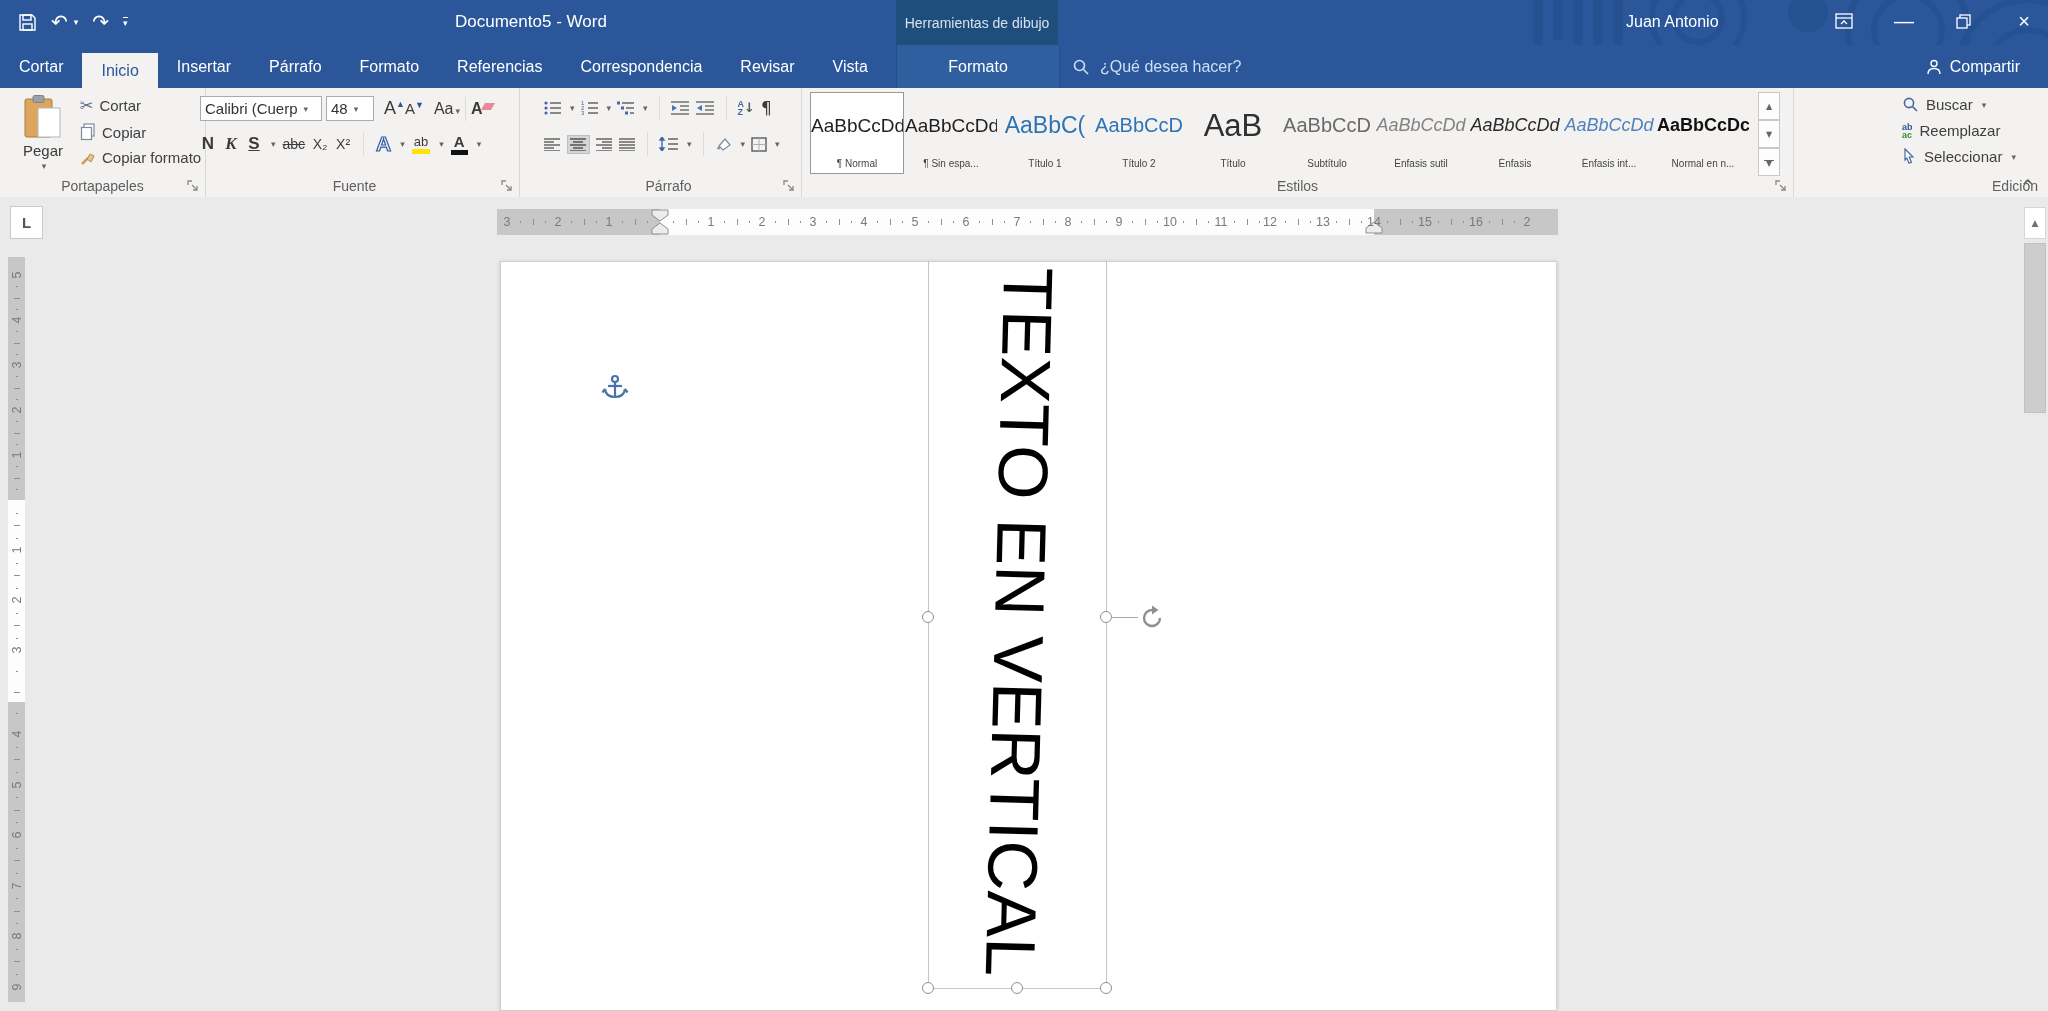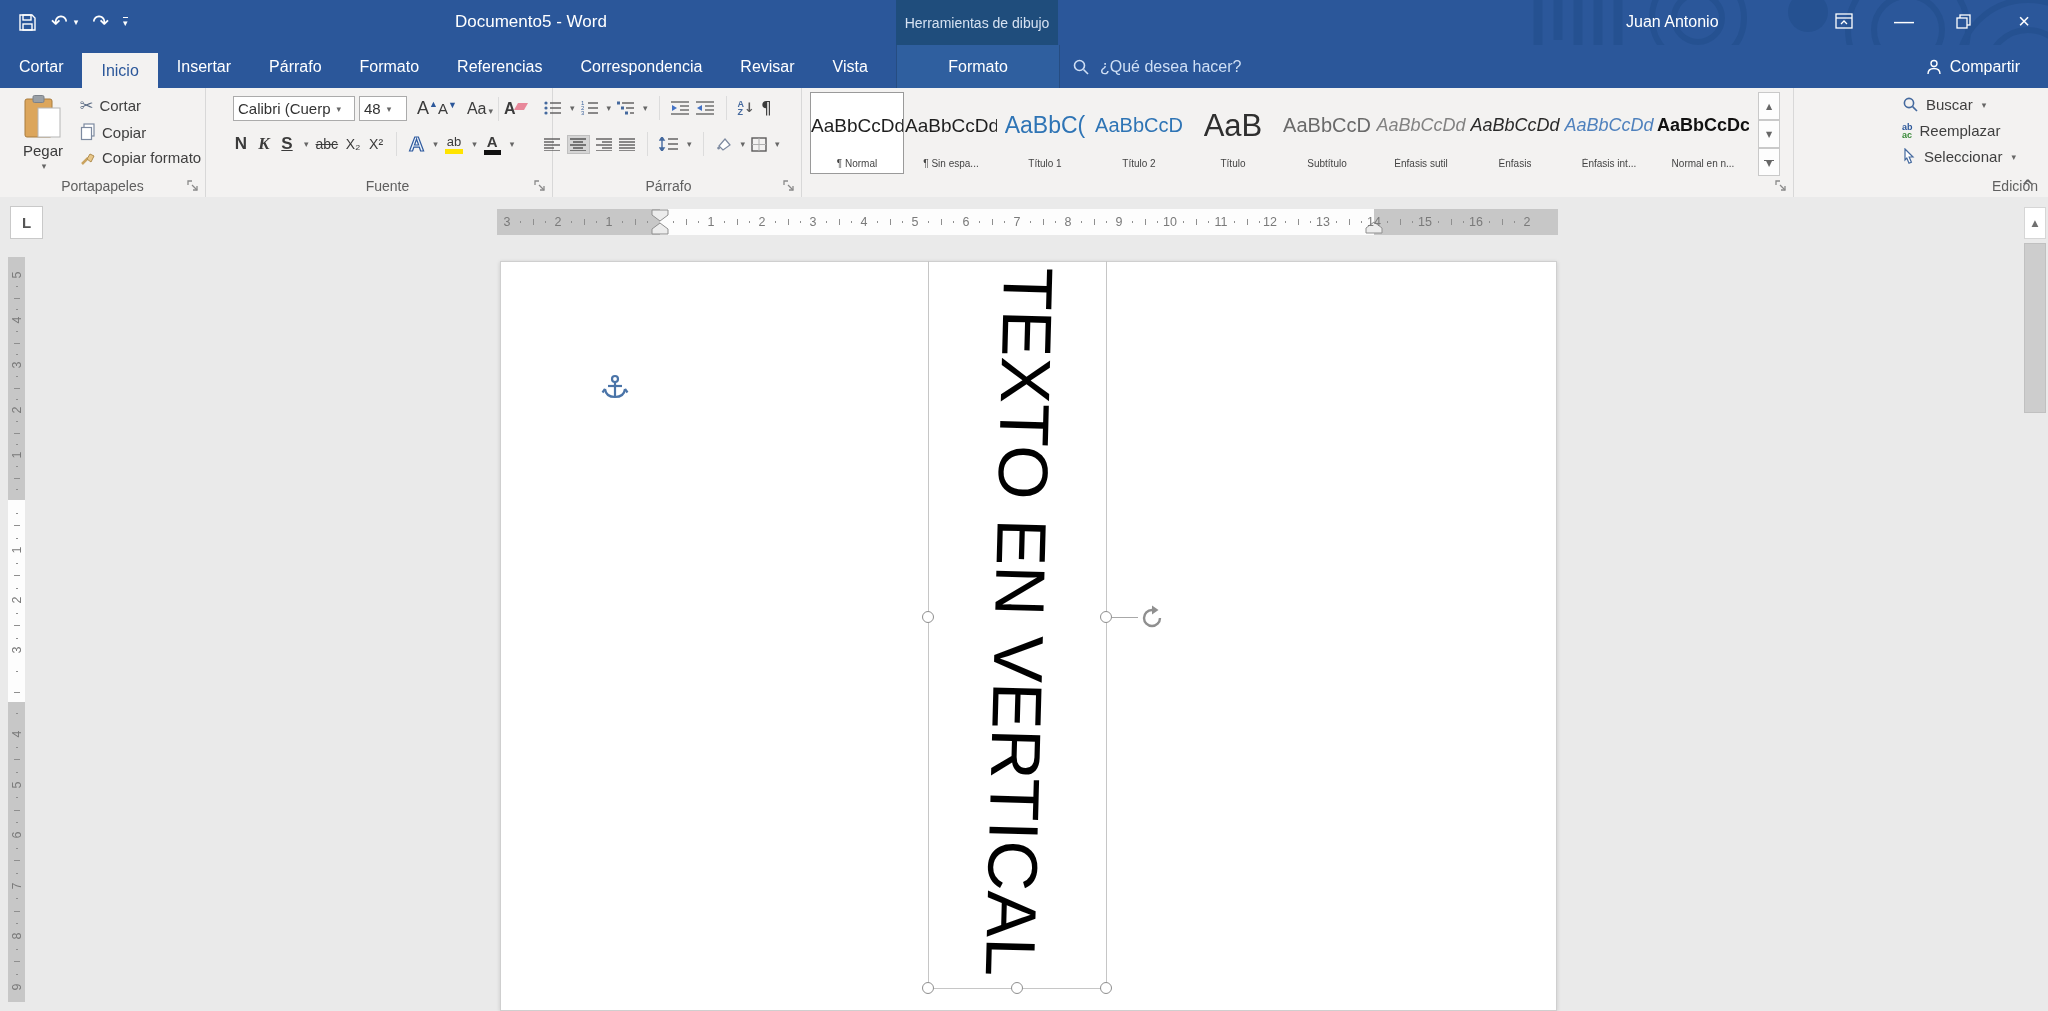--- a/index.html
+++ b/index.html
@@ -43,21 +43,21 @@
   .dda{font-size:9px;color:#666;margin-left:2px;font-family:"DejaVu Sans",sans-serif;}
 
   
   .g-clip{left:0;width:206px;}
   .paste{position:absolute;left:12px;top:6px;width:62px;height:82px;display:flex;flex-direction:column;align-items:center;gap:2px;}
   .paste .lbl{font-size:15px;color:#3b3b3b;}
   .cliplist{position:absolute;left:80px;top:8px;display:flex;flex-direction:column;gap:8px;}
   .cliplist .item{display:flex;align-items:center;gap:6px;font-size:15px;color:#3f3f3f;white-space:nowrap;}
 
   
-  .g-font{left:223px;width:330px;}
+  .g-font{left:190px;width:330px;}
   .fontrow1{position:absolute;left:10px;top:8px;display:flex;align-items:center;}
   .combo{background:#fff;border:1px solid #ababab;height:25px;display:flex;align-items:center;
     font-size:15px;color:#333;padding:0 4px;box-sizing:border-box;}
   .combo .dda{margin-left:6px;}
   .fontrow2{position:absolute;left:10px;top:44px;display:flex;align-items:center;gap:7px;}
   .fbtn{font-size:17px;color:#3b3b3b;min-width:16px;text-align:center;}
   .b-bold{font-weight:bold;}
   .b-ital{font-style:italic;font-family:"Liberation Serif",serif;font-weight:bold;}
   .b-und{text-decoration:underline;font-weight:bold;}
   .b-str{text-decoration:line-through;font-size:14px;}
@@ -537,20 +537,21 @@
         <div class="style-item">
           <div class="st-sample st-book">AaBbCcDc</div>
           <div class="st-name">Normal en n...</div>
         </div>
       </div>
       <div class="gal-scroll">
         <span class="sb">▲</span>
         <span class="sb">▼</span>
         <span class="sb more"><span class="bar"></span>▼</span>
       </div>
+      <span class="grp-label">Estilos</span>
       <span class="launcher">
         <svg width="14" height="14" viewBox="0 0 14 14" fill="none" stroke="#8a8a8a" stroke-width="1.3">
           <path d="M2 6 V2 H6"></path>
             <path d="M6 6 L11 11"></path>
             <path d="M11 7 V11 H7"></path>
         </svg>
       </span>
     </div>
 
     <div class="grp g-edit">

